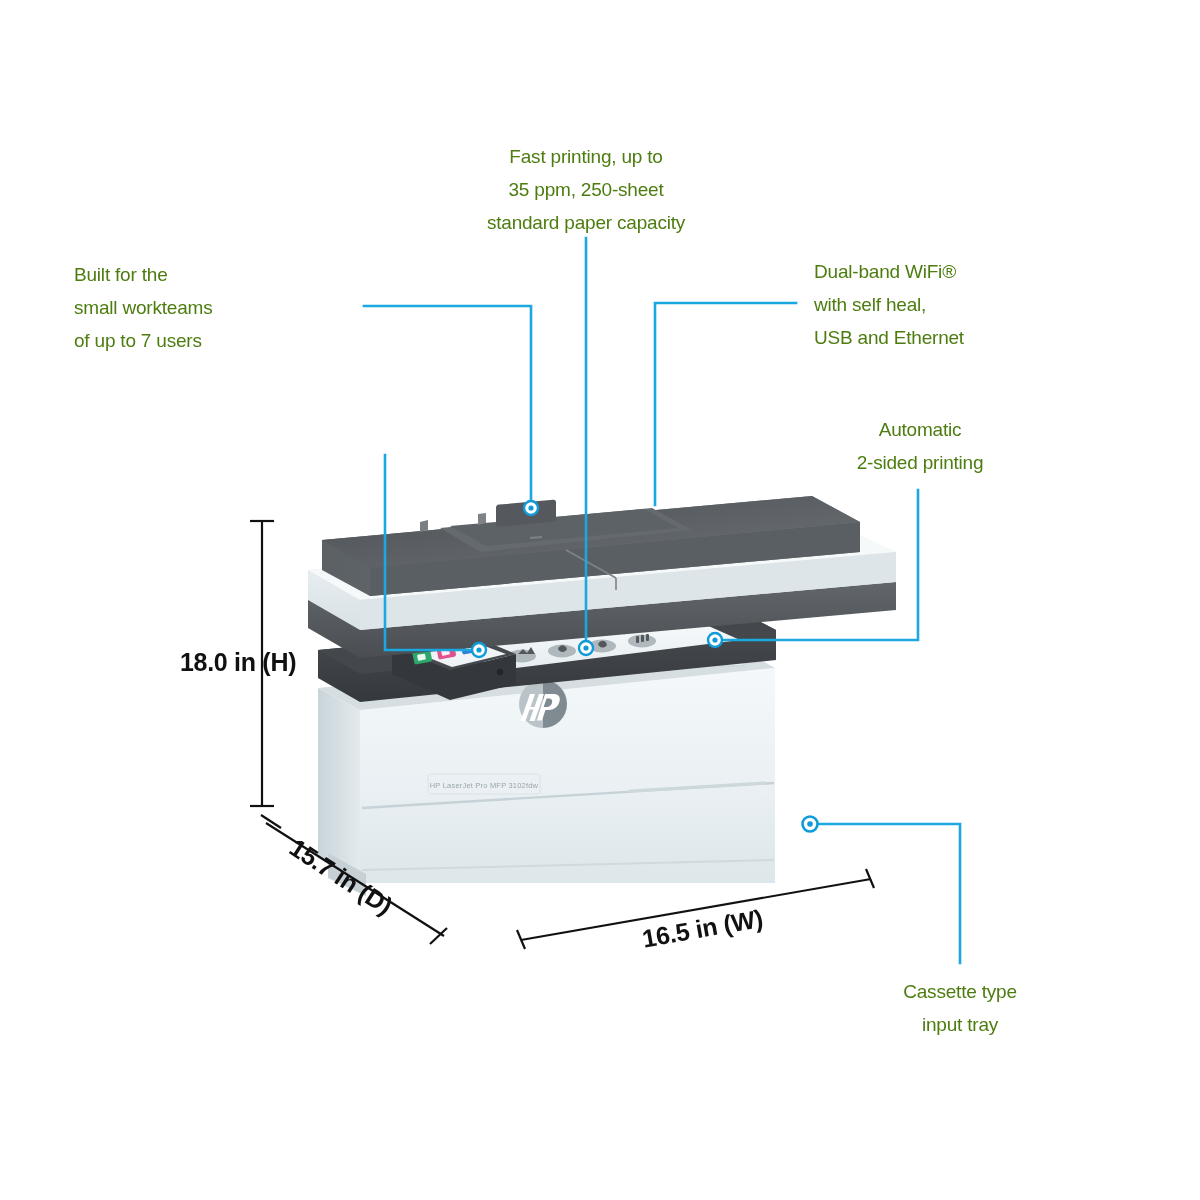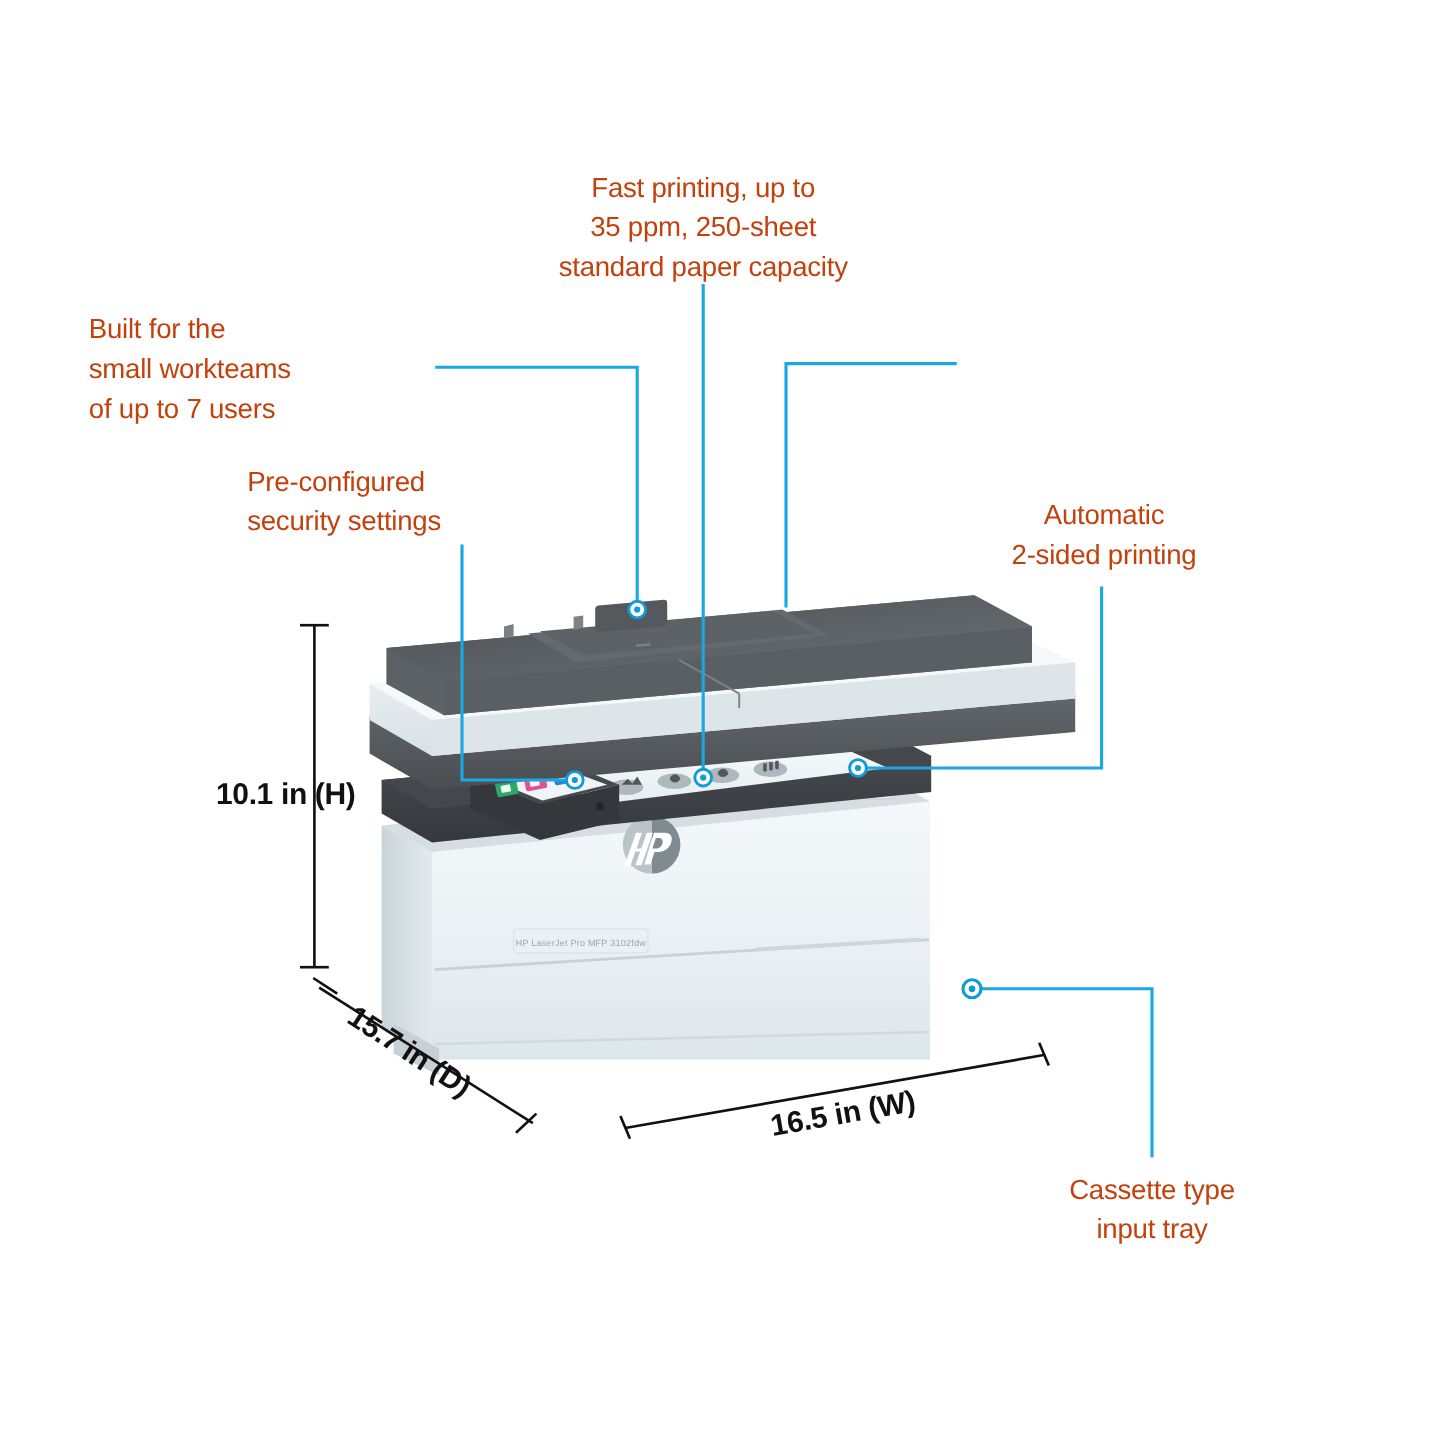--- a/index.html
+++ b/index.html
@@ -1,23 +1,23 @@
 <!DOCTYPE html>
 <html><head>
 <meta charset="utf-8">
 <style>
   html,body{margin:0;padding:0;background:#ffffff;}
   body{width:1200px;height:1200px;overflow:hidden;font-family:"Liberation Sans",sans-serif;}
   #stage{position:relative;width:1200px;height:1200px;background:#fff;}
 
   .callout{
     position:absolute;
-    color:#c2410c;
+    color:#4d7c0f;
     font-family:"Liberation Sans",sans-serif;
-    font-size:23px;
+    font-size:19px;
     line-height:33px;
     font-weight:300;
     letter-spacing:-0.2px;
     white-space:pre-line;
   }
   .ta-r{text-align:left;}
   .ta-l{text-align:left;}
   .ta-c{text-align:center;}
 
   .dim-label{
@@ -271,31 +271,32 @@
   </svg>
 
   <div class="callout ta-c" style="left:414px;top:140px;width:344px;">Fast printing, up to
 35 ppm, 250-sheet
 standard paper capacity</div>
 
   <div class="callout ta-r" style="left:74px;top:258px;width:270px;">Built for the
 small workteams
 of up to 7 users</div>
 
-  <div class="callout ta-r" style="left:206px;top:385px;width:296px;">Pre-configured
-security settings</div>
-
+
+  <div class="callout ta-l" style="left:814px;top:255px;width:310px;">Dual-band WiFi®
+with self heal,
+USB and Ethernet</div>
 
   <div class="callout ta-c" style="left:800px;top:413px;width:240px;text-align:center;">Automatic
 2-sided printing</div>
 
   <div class="callout ta-c" style="left:840px;top:975px;width:240px;">Cassette type
 input tray</div>
 
-  <div class="dim-label" style="left:180px;top:648px;">10.1 in (H)</div>
+  <div class="dim-label" style="left:180px;top:648px;">18.0 in (H)</div>
 
   <div class="dim-label" style="left:300px;top:833px;transform:rotate(33deg);transform-origin:0 0;">15.7 in (D)</div>
 
   <div class="dim-label" style="left:640px;top:925px;transform:rotate(-10deg);transform-origin:0 0;">16.5 in (W)</div>
 
   <div style="position:absolute;left:176px;top:644px;width:136px;height:34px;background:#fff;z-index:-1;"></div>
 
 </div>
 
 </body></html>

